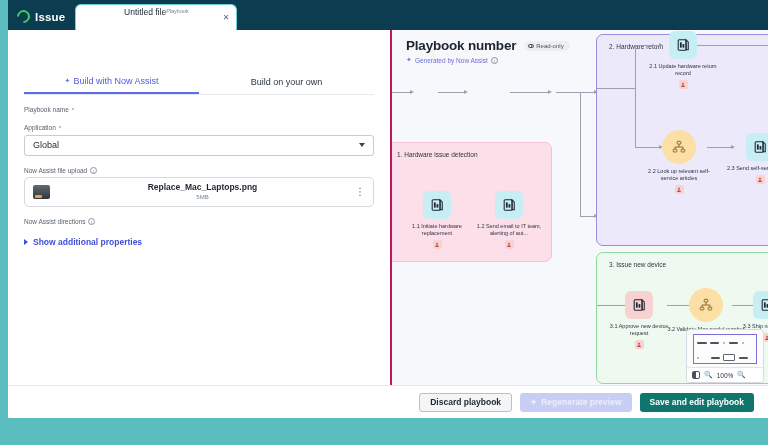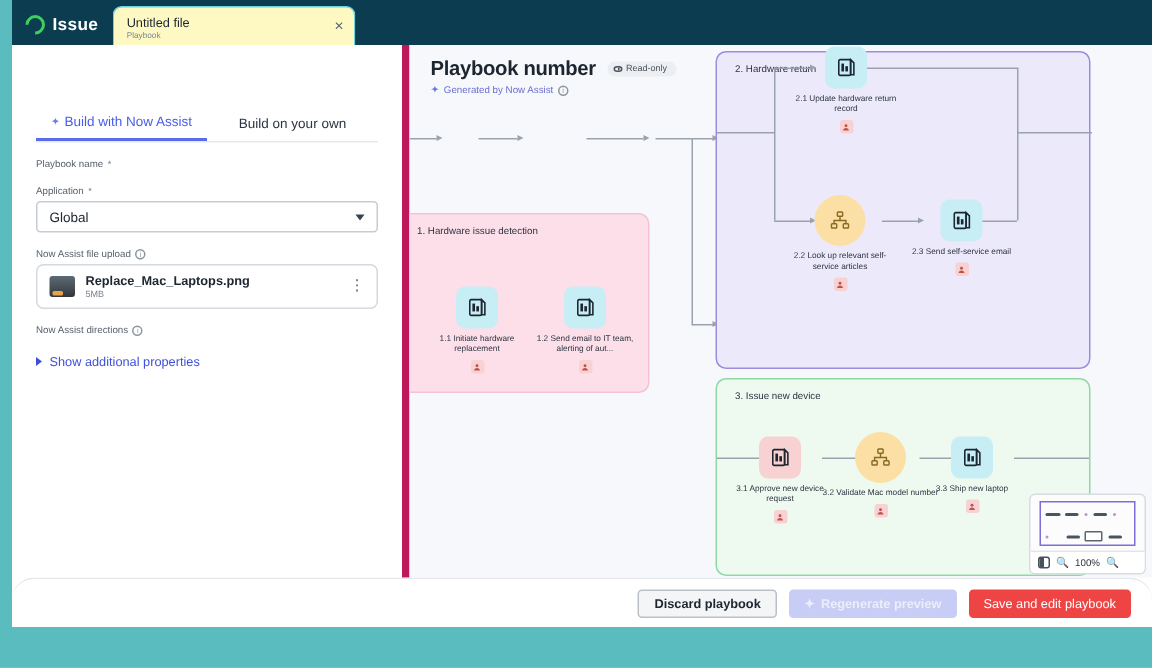--- a/index.html
+++ b/index.html
@@ -31,45 +31,45 @@
   .brand-ring {
     width: 13px; height: 13px; border-radius: 50%;
     border: 2.5px solid #3ecf5f;
     border-bottom-color: transparent;
     transform: rotate(45deg);
   }
   .brand-text { color: #ffffff; font-size: 11.5px; font-weight: bold; letter-spacing: .2px; }
   .filetab {
     position: relative;
     width: 162px; height: 26px;
-    background: #fef9c3;
+    background: #ffffff;
     border-top-left-radius: 6px; border-top-right-radius: 6px;
     border: 1px solid #6fd0d8; border-bottom: none;
     padding: 2px 8px 0 8px;
-    display: flex; flex-direction: column; justify-content: center;
+    display: flex; flex-direction: row; justify-content: center;
   }
   .filetab .t1 { font-size: 8.5px; color: #1a2430; line-height: 10px; }
   .filetab .t2 { font-size: 5.5px; color: #7a8694; line-height: 8px; }
   .tabclose {
     position: absolute; right: 7px; top: 8px;
     font-size: 8px; color: #5d6a77; cursor: pointer;
   }
 
   
   .body-area {
     position: absolute; left: 0; top: 30px;
     width: 760px; height: 388px;
     display: flex;
   }
 
   
   .leftpanel {
-    width: 265px; height: 355px;
+    width: 384px; height: 355px;
     background: #ffffff;
-    border-right: 5px solid #be185d;
+    border-right: 2px solid #be185d;
     padding: 0 16px;
     position: relative;
   }
   .tabs {
     display: flex; margin-top: 46px;
     border-bottom: 1px solid #e6e8ec;
   }
   .tab {
     flex: 1; text-align: center;
     font-size: 9px; padding-bottom: 6px;
@@ -104,21 +104,21 @@
   .caret {
     position: absolute; right: 9px; top: 9px;
     width: 0; height: 0;
     border-left: 3px solid transparent; border-right: 3px solid transparent;
     border-top: 4px solid #3a4350;
   }
   .filecard {
     width: 100%; height: 30px;
     border: 1px solid #d4d9df; border-radius: 5px;
     display: flex; align-items: center; gap: 7px;
-    padding: 4px 8px; background: #fff;
+    padding: 4px 8px; background: #fff; text-align: center;
   }
   .thumb {
     width: 17px; height: 14px; border-radius: 2px;
     background: linear-gradient(180deg,#5d6a74 0%,#474f57 55%,#2f353b 100%);
     position: relative; overflow: hidden; flex: none;
   }
   .thumb::after {
     content:''; position:absolute; left:2px; bottom:1px;
     width: 7px; height: 3px; border-radius: 1px; background: #e8a24a;
   }
@@ -128,21 +128,21 @@
   .kebab { font-size: 10px; color: #5b646f; letter-spacing: 0; cursor: pointer; line-height: 8px;}
   .textarea {
     width: 100%; height: 38px;
     border: 1px solid #c6ccd4; border-radius: 3px;
     font-size: 8.5px; color: #9aa2ad; padding: 6px 8px;
     resize: none; font-family: "Liberation Sans", sans-serif;
     background: #fff;
   }
   .showmore {
     margin-top: 12px;
-    font-size: 8.5px; font-weight: normal; color: #3f4fd8;
+    font-size: 8.5px; font-weight: bold; color: #3f4fd8;
     display: flex; align-items: center; gap: 5px; cursor: pointer;
   }
   .chev {
     width: 0; height: 0;
     border-top: 3.5px solid transparent; border-bottom: 3.5px solid transparent;
     border-left: 4.5px solid #3f4fd8;
   }
 
   
   .canvas {
@@ -231,30 +231,30 @@
     width: 8px; height: 8px; border-radius: 2px; border: 1px solid #48525e;
     background: linear-gradient(90deg,#48525e 50%, #fff 50%);
   }
 
   
   .footer {
     position: absolute; left: 0; bottom: 0;
     width: 760px; height: 33px;
     background: #ffffff; border-top: 1px solid #e3e6ea;
     display: flex; align-items: center; justify-content: flex-end;
-    gap: 8px; padding-right: 14px; border-radius: 15px;
+    gap: 8px; padding-right: 14px;
   }
   .btn {
     height: 19px; border-radius: 3px; font-size: 8.5px;
     padding: 0 10px; display: flex; align-items: center; gap: 4px;
     cursor: pointer; font-family: "Liberation Sans", sans-serif;
   }
   .btn-outline { background: #f4f5f7; border: 1px solid #b9c0c8; color: #1c2530; font-weight: bold; }
   .btn-disabled { background: #c7cdf5; border: none; color: #eceefb; font-weight: bold; cursor: default; }
-  .btn-primary { background: #ef4444; border: none; color: #ffffff; font-weight: normal; }
+  .btn-primary { background: #0f766e; border: none; color: #ffffff; font-weight: bold; }
 
   .bottom-strip {
     position: absolute; left: 0; bottom: 0; width: 768px; height: 27px;
     background: #5bbcc0;
   }
 </style>
 </head>
 <body>
 
 <div class="bottom-strip"></div>

